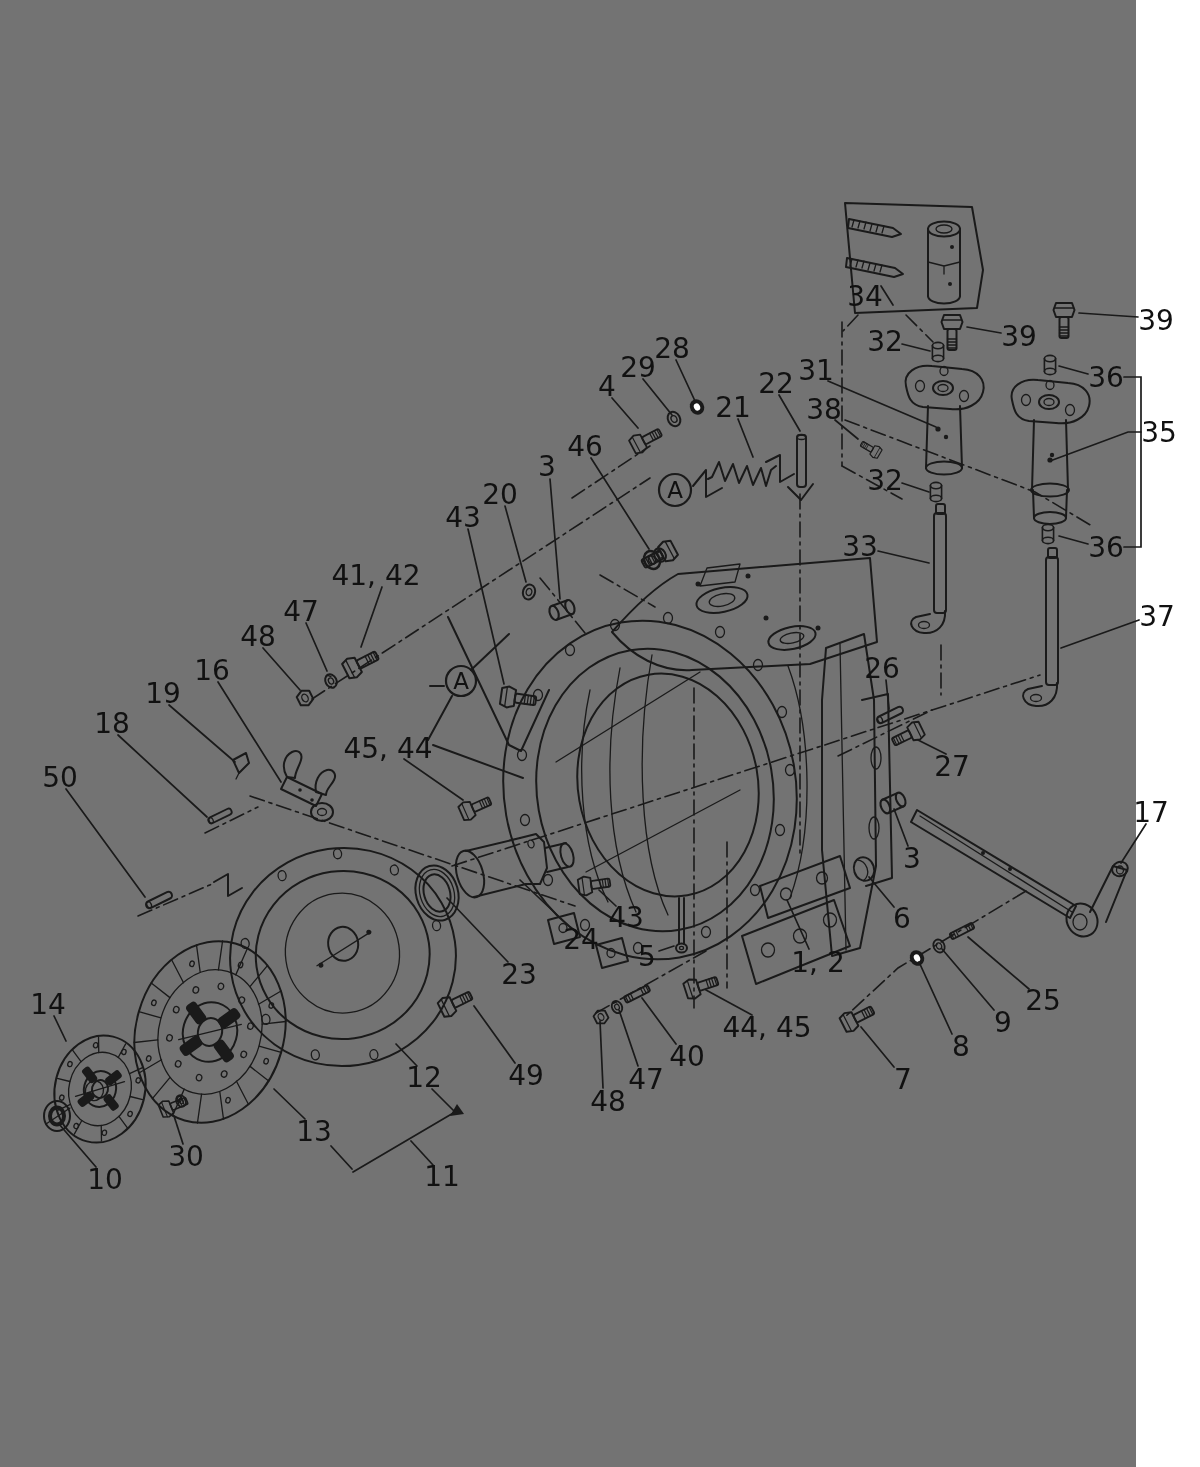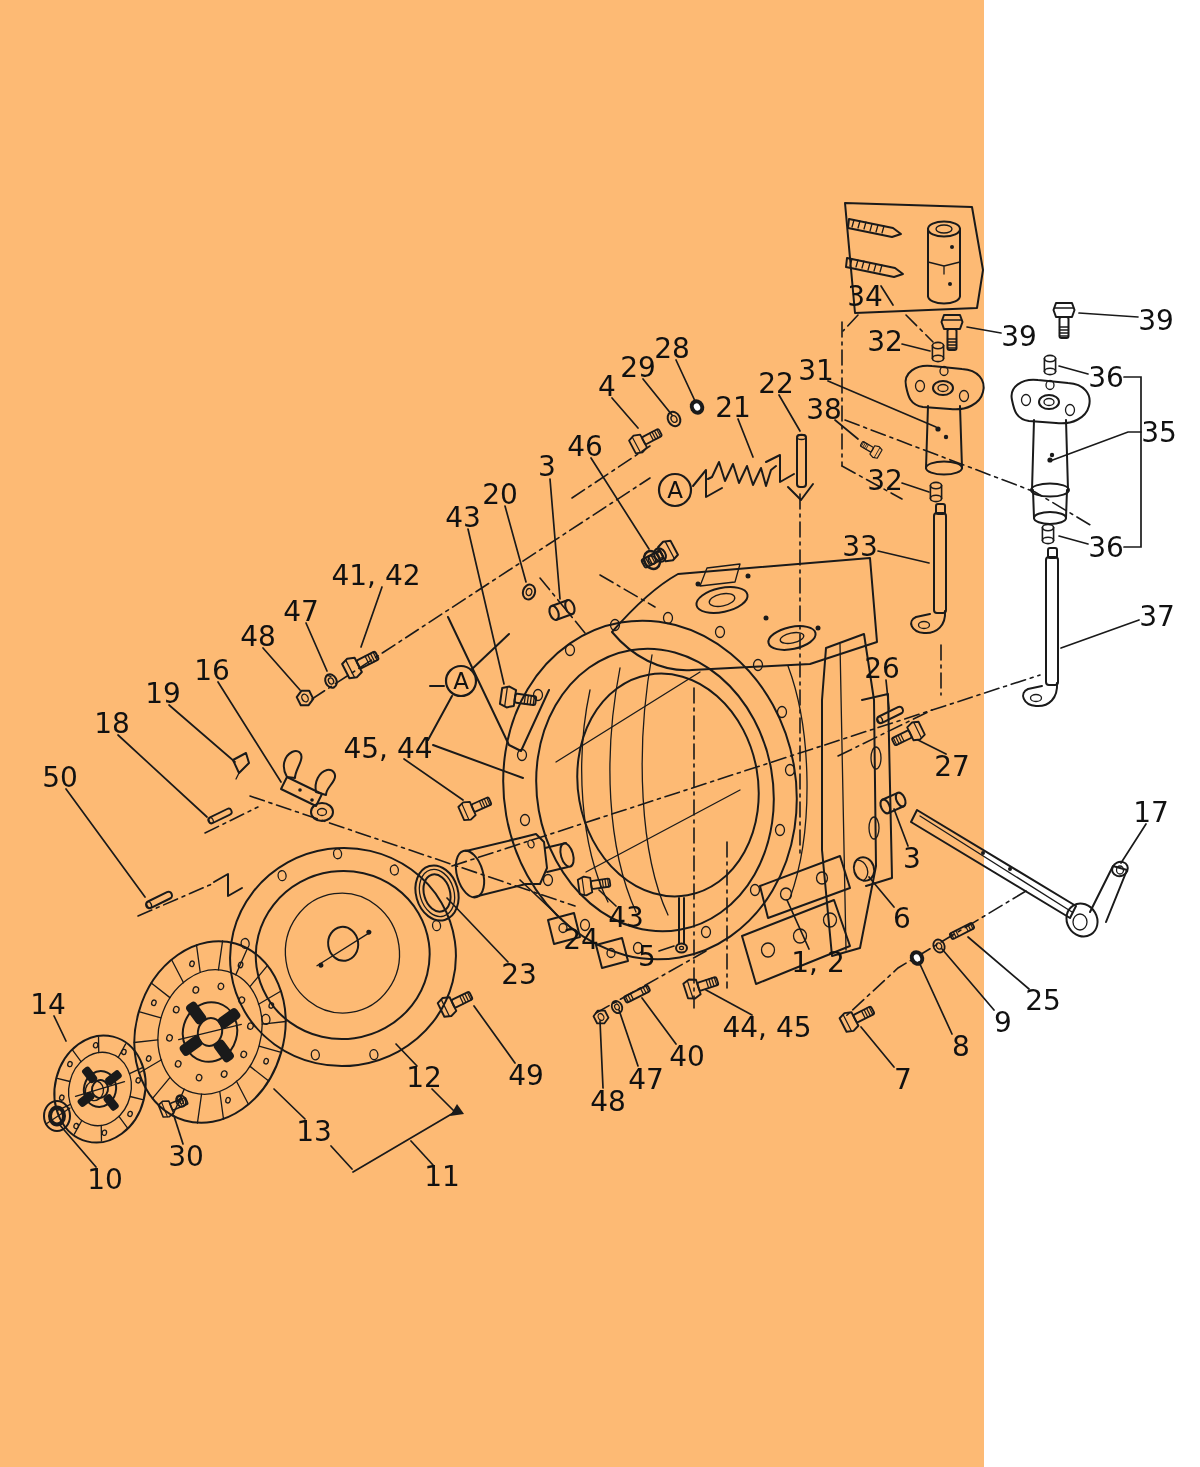--- a/index.html
+++ b/index.html
@@ -1,16 +1,16 @@
 <!DOCTYPE html>
 <html><head>
 <meta charset="utf-8">
 <style>
   html,body{margin:0;padding:0;background:#fff;}
-  .stage{width:984px;height:1467px;background:#fdba74;position:relative;font-family:"DejaVu Sans",sans-serif;}
+  .stage{width:1136px;height:1467px;background:#737373;position:relative;font-family:"DejaVu Sans",sans-serif;}
   svg{display:block;}
   .outline{fill:none;stroke:#1a1a1a;stroke-width:2;stroke-linecap:round;stroke-linejoin:round;}
   .thin{stroke-width:1.3;}
   .thick{stroke-width:4;}
   .dark{fill:#1a1a1a;stroke:none;}
   .dashdot{fill:none;stroke:#1a1a1a;stroke-width:1.6;stroke-dasharray:15 5 3 5;stroke-linecap:round;}
   .leader{fill:none;stroke:#1a1a1a;stroke-width:1.7;stroke-linecap:round;}
   .part-label{font-family:"DejaVu Sans",sans-serif;font-size:28px;fill:#111;text-anchor:middle;}
   .callout-circle{fill:none;stroke:#1a1a1a;stroke-width:2.2;}
   .callout-text{font-family:"DejaVu Sans",sans-serif;font-size:23px;fill:#111;text-anchor:middle;}

